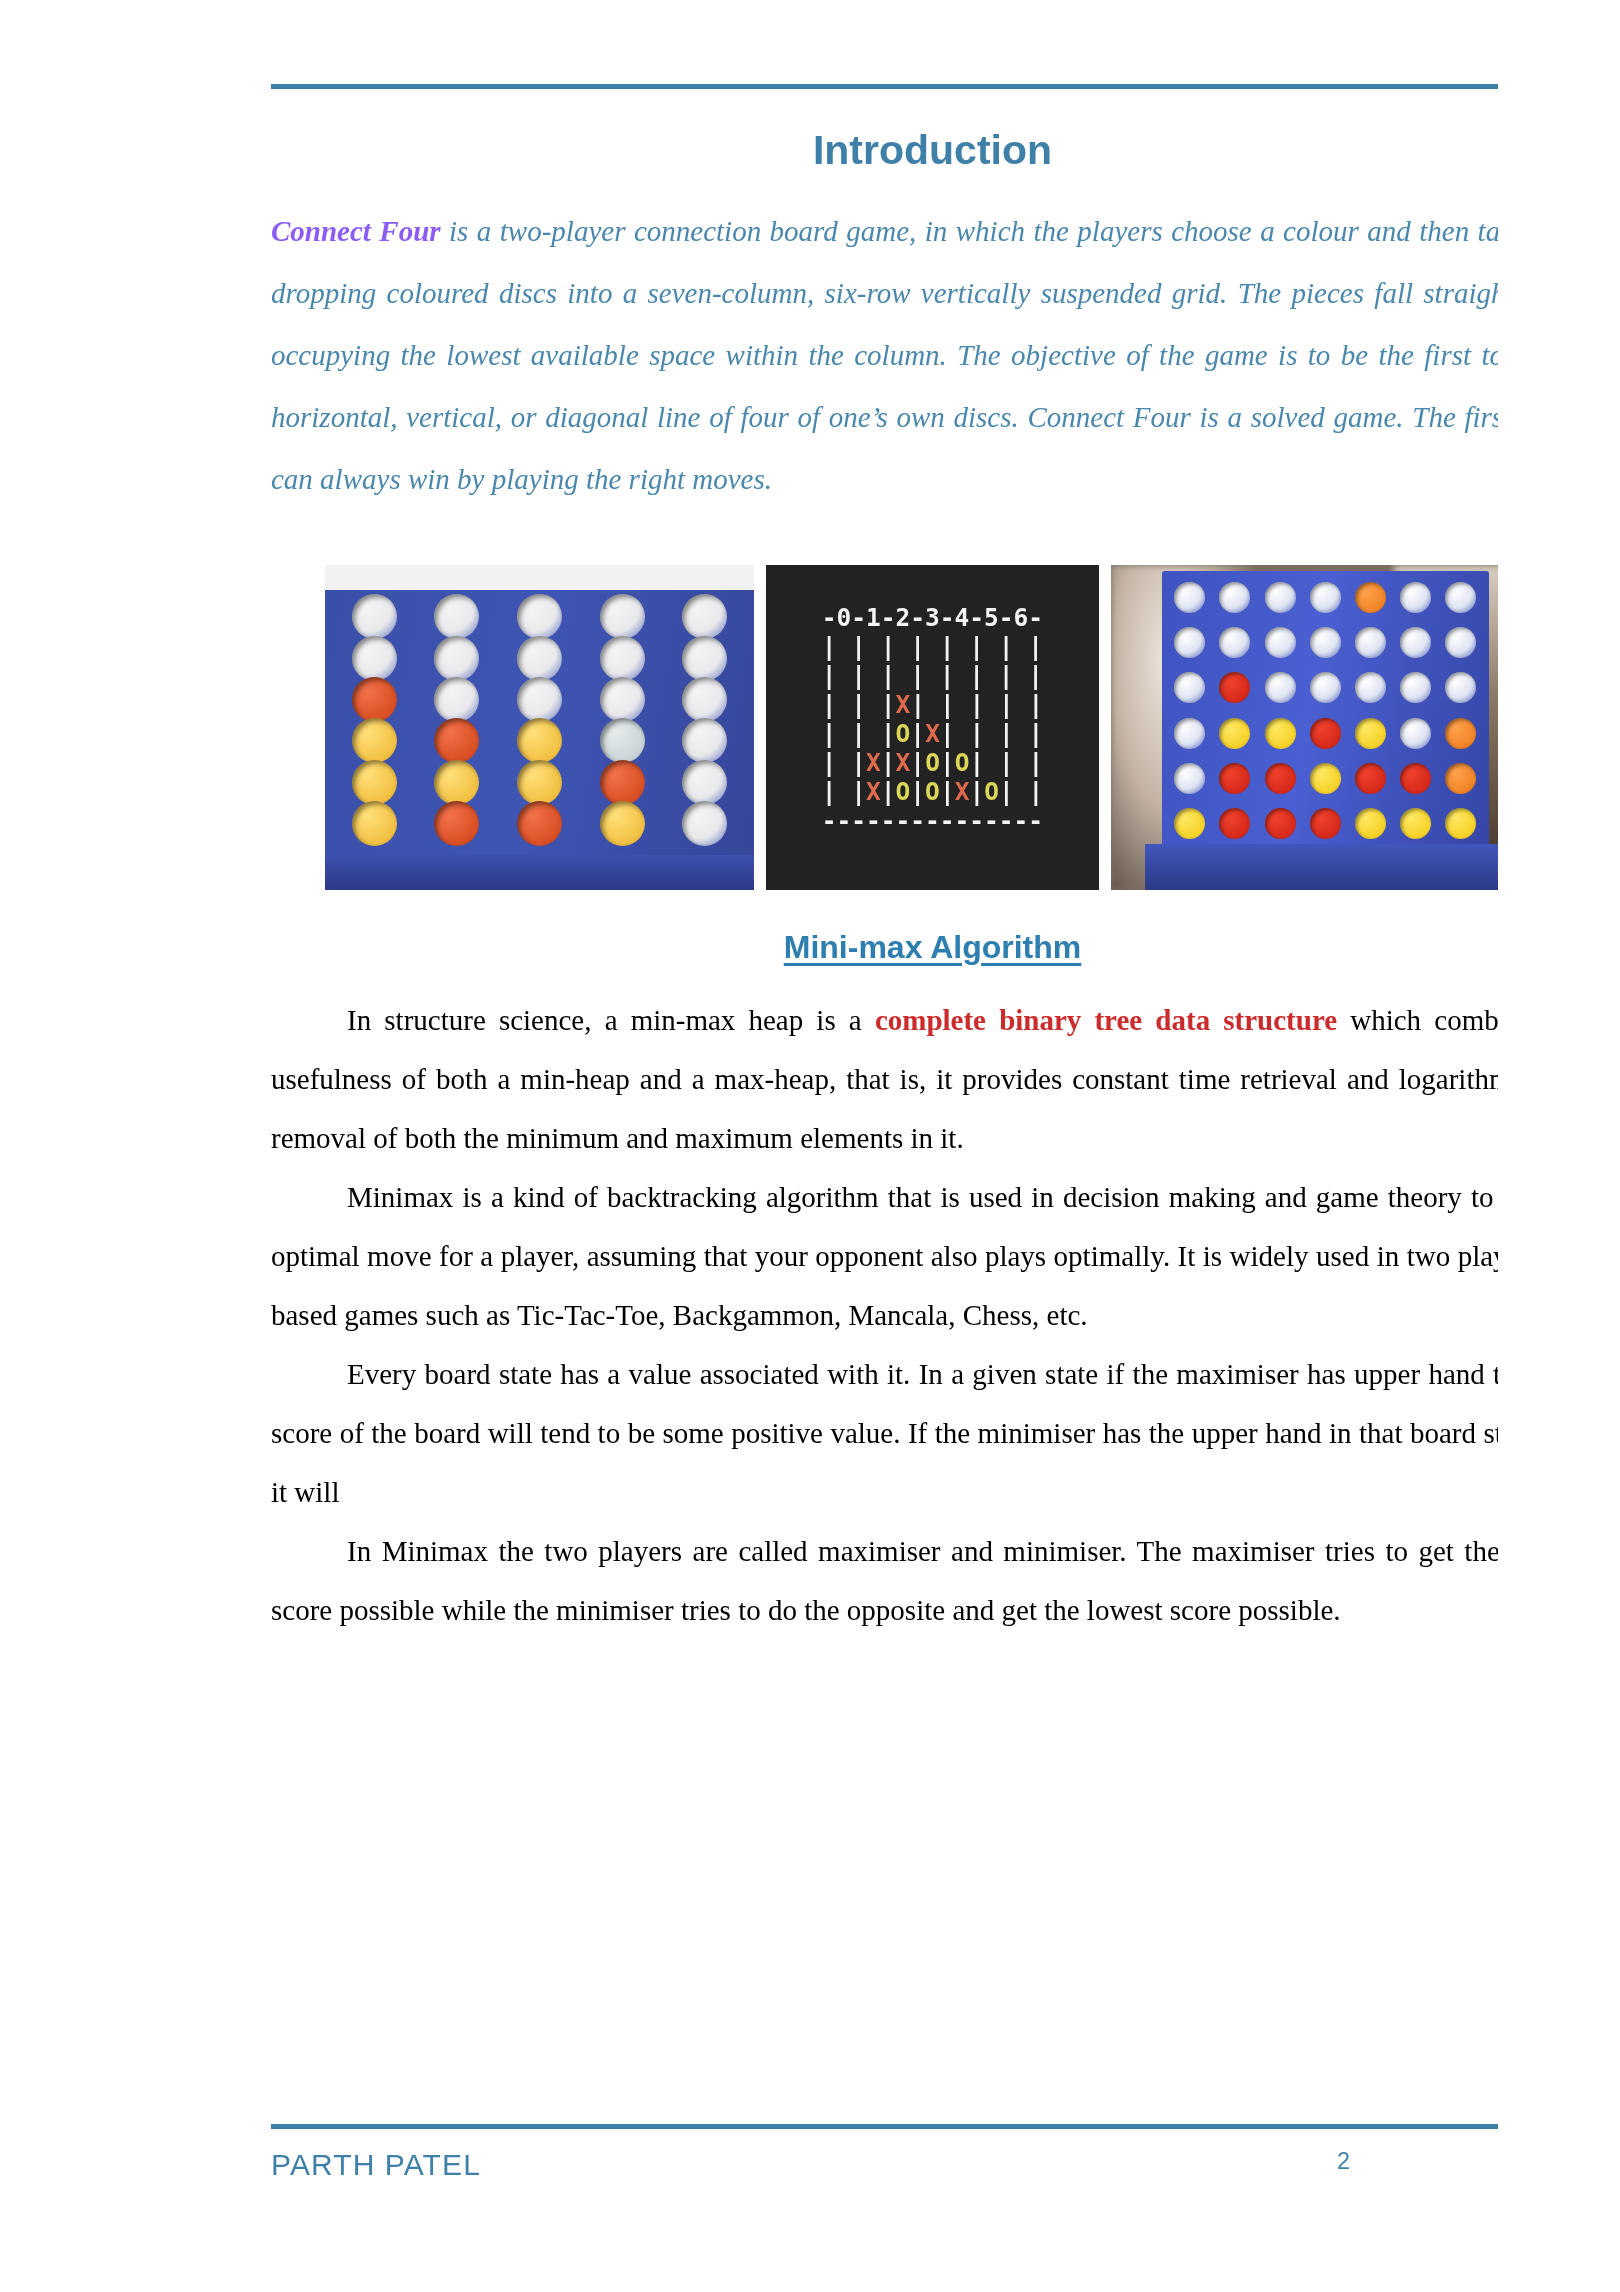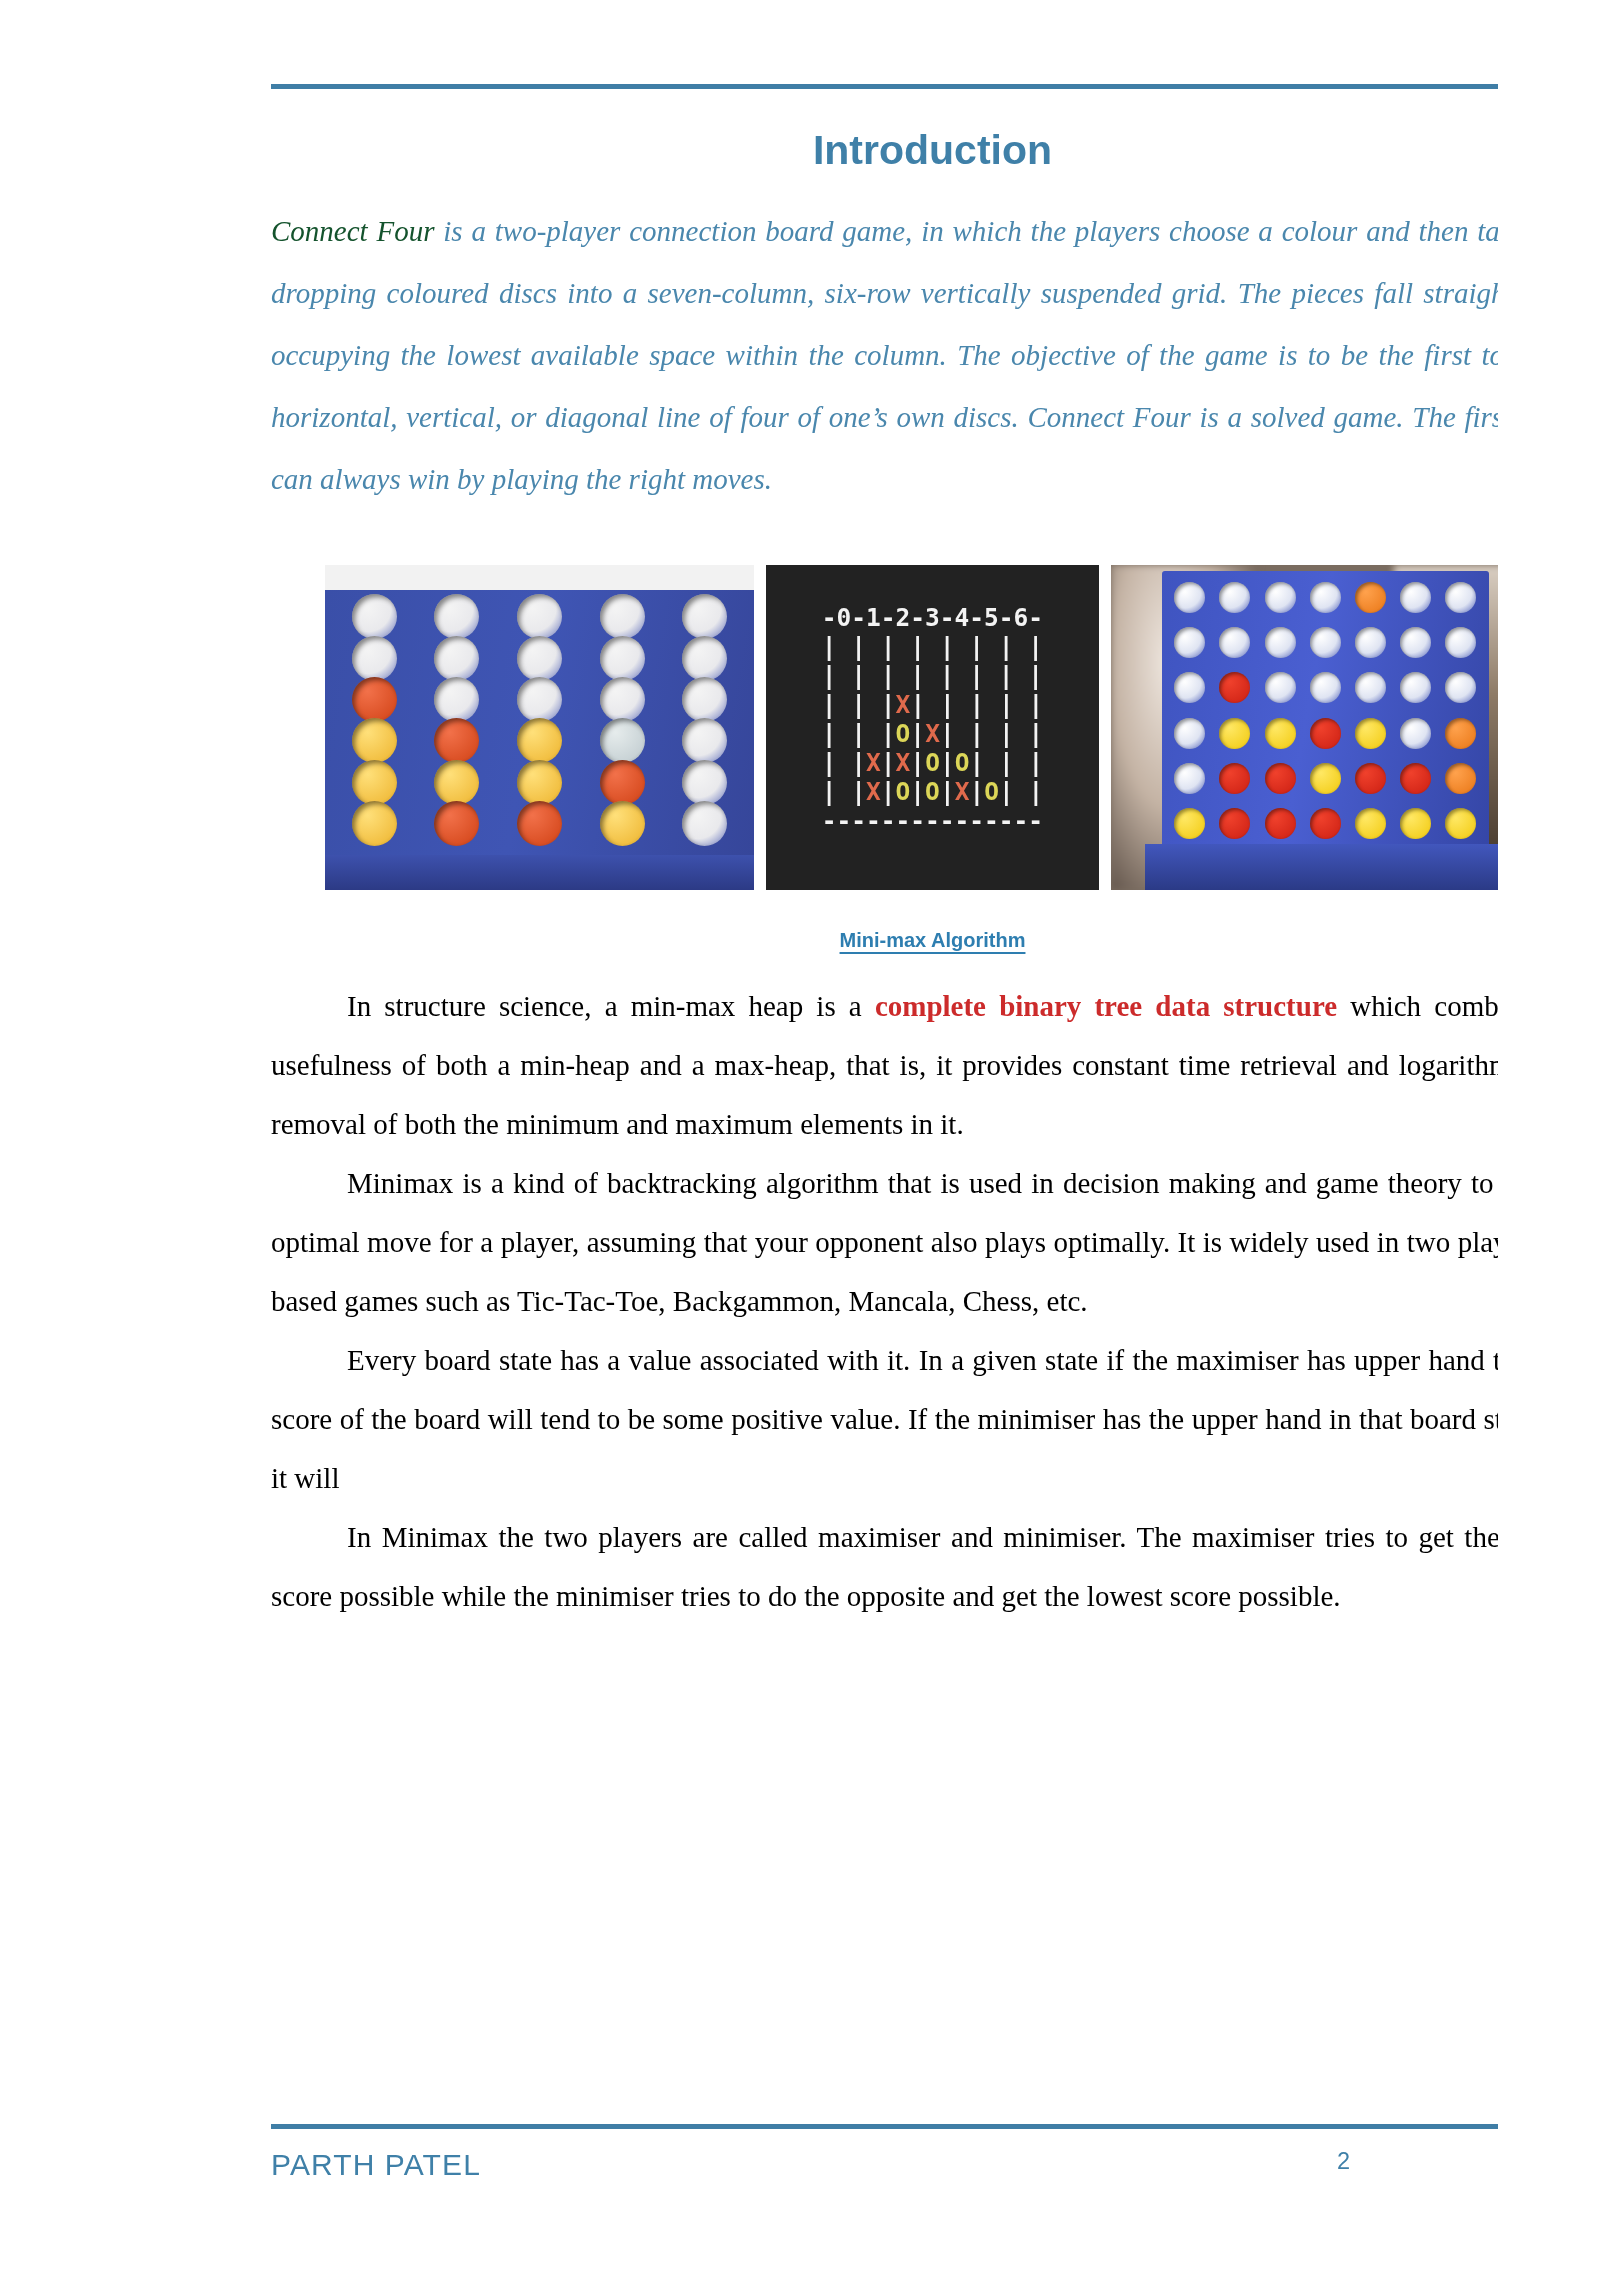--- a/index.html
+++ b/index.html
@@ -74,21 +74,21 @@
   
   p.intro {
     margin: 0;
     text-align: justify;
     font-family: "Liberation Serif", "DejaVu Serif", serif;
     font-style: italic;
     font-size: 29px;
     line-height: 62px;
     color: #4a87ad;
   }
-  .intro .kw { color: #14532d; }
+  .intro .kw { color: #8b5cf6; font-weight: bold; }
 
   
   .figure-row {
     margin-top: 55px;
     display: flex;
     justify-content: center;
     align-items: flex-start;
     gap: 12px;
   }
   .fig {
@@ -193,21 +193,21 @@
   .ascii .row { display: block; }
   .ascii .sep { color: #f3f3f3; }
   .ascii .x { color: #e06a4c; }
   .ascii .o { color: #dcd658; }
 
   
   h2.section-title {
     margin: 39px 0 25.5px 0;
     text-align: center;
     font-family: "Liberation Sans", "DejaVu Sans", sans-serif;
-    font-size: 20px;
+    font-size: 32px;
     font-weight: bold;
     color: #2e7eb0;
     text-decoration: underline;
     text-underline-offset: 4.9px;
   }
 
   
   p.body {
     margin: 0;
     text-align: justify;

